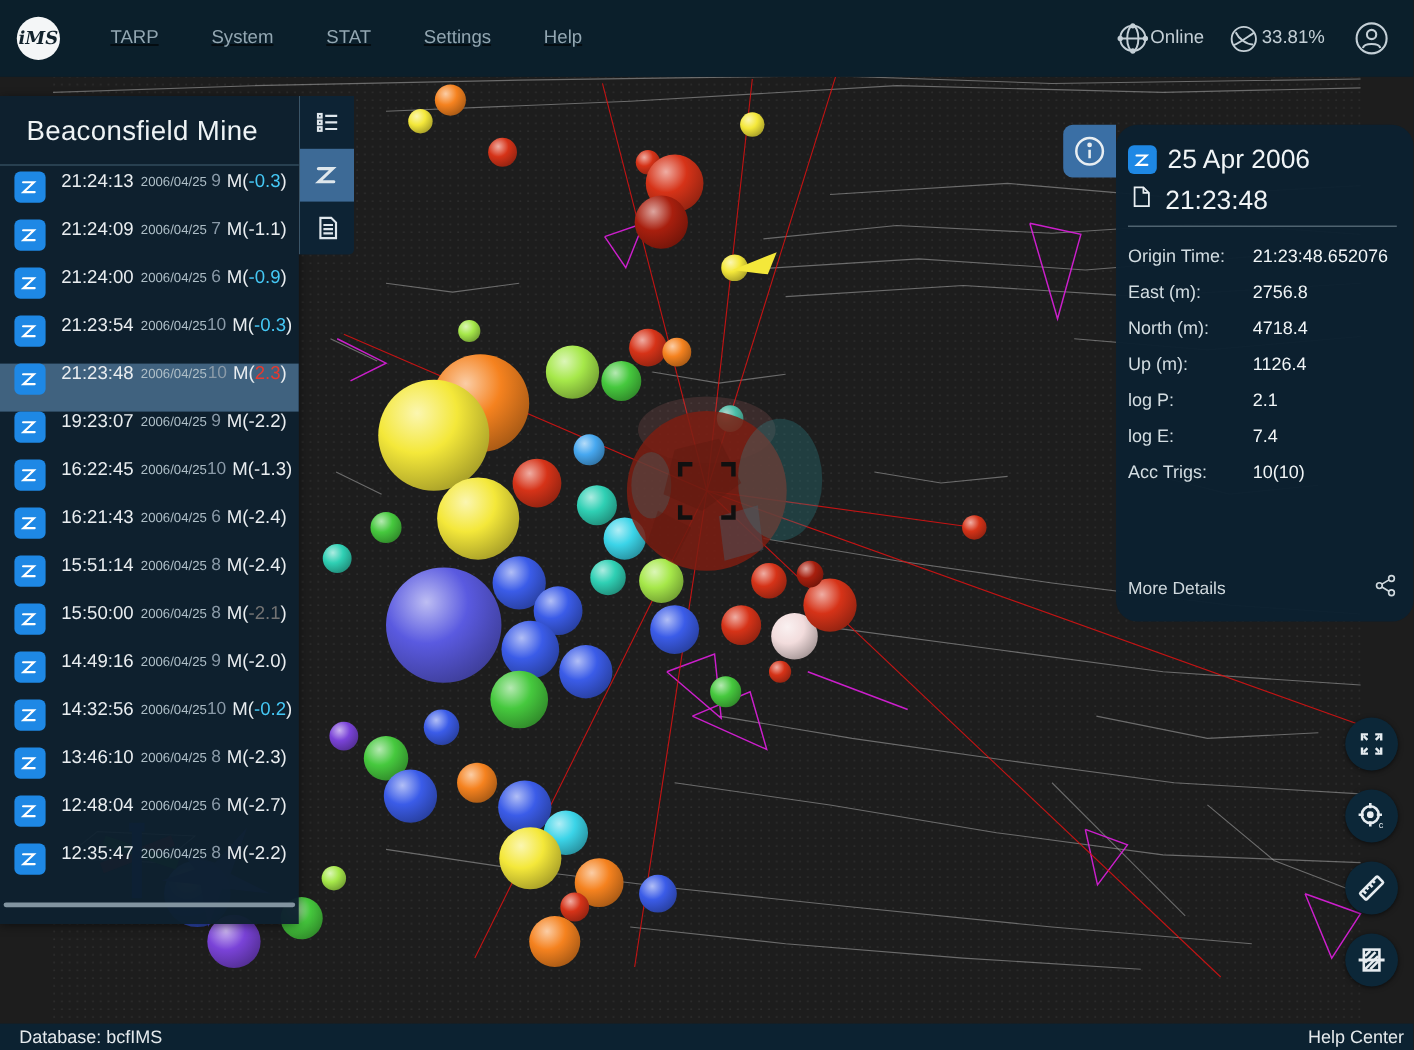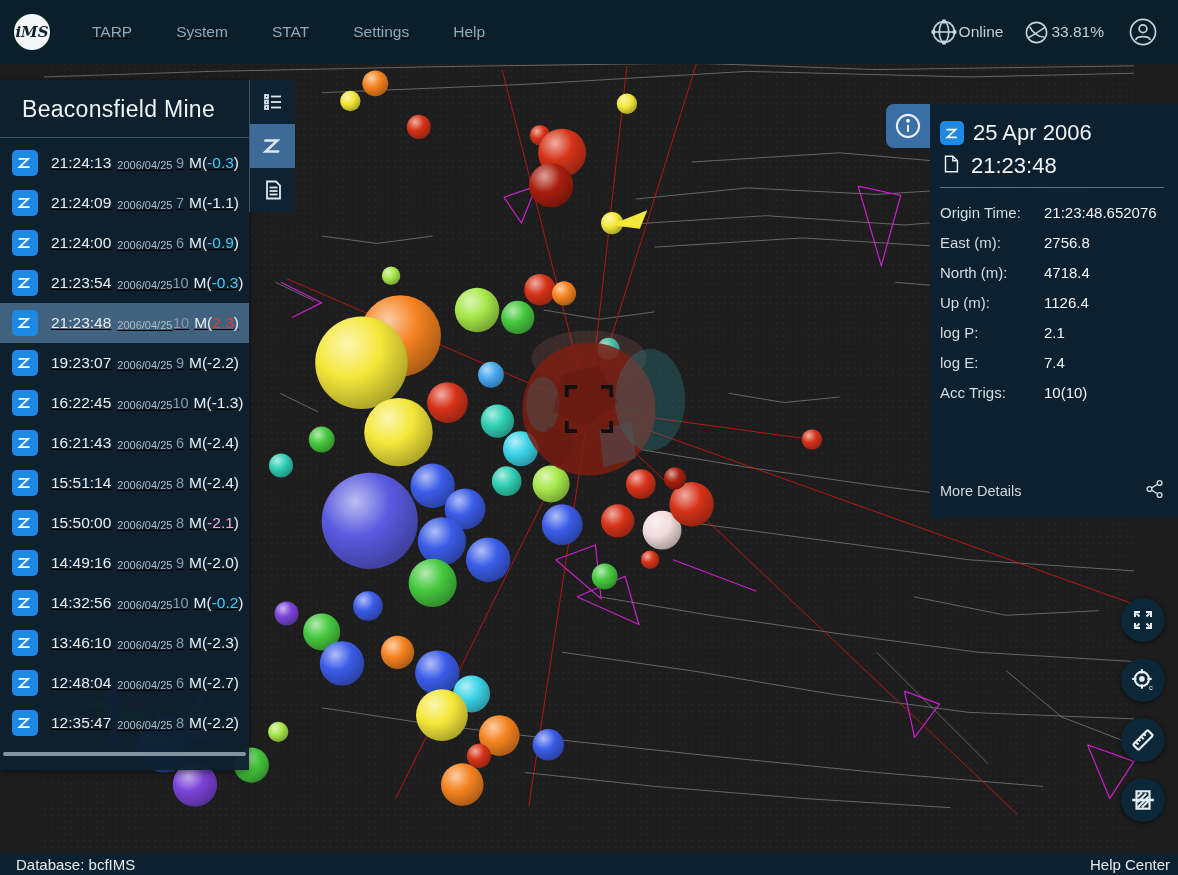--- a/index.html
+++ b/index.html
@@ -23,21 +23,21 @@
   
   #scene { position:absolute; top:64px; left:0; z-index:1; cursor:grab; }
 
   
   .side { position:absolute; top:80px; left:0; width:249px; height:690px;
     background:rgba(13,32,46,.97); z-index:10; display:flex; flex-direction:column;
     box-shadow:0 2px 8px rgba(0,0,0,.5); }
   .side-title { color:#eef3f5; font-size:23px; font-weight:400; padding:16px 14px 14px 22px; letter-spacing:.3px; }
   .side-div { height:1px; background:#3b5668; }
   .evlist { flex:1; overflow:hidden; padding-top:5px; }
-  .evrow { height:40px; display:flex; align-items:center; padding-left:12px; cursor:pointer;text-decoration:underline; }
+  .evrow { height:40px; display:flex; align-items:flex-start; padding-left:12px; cursor:pointer; }
   .evrow.sel { background:#40627f; }
   .zbox { width:26px; height:26px; border-radius:5px; background:#1e88e5; flex:0 0 auto;
     display:flex; align-items:center; justify-content:center; }
   .zbox svg { stroke:#fff; fill:none; stroke-width:2.4; stroke-linecap:round; }
   .etime { color:#e9edf0; font-size:15.5px; margin-left:13px; }
   .edate { color:#aebec7; font-size:11px; margin-left:6px; padding-top:3px; }
   .ecount { color:#8a9aa8; font-size:14.5px; width:24px; text-align:right; margin-left:auto; }
   .emag { color:#e9edf0; font-size:15.5px; margin:0 10px 0 5px; white-space:nowrap; }
   .scrollbar-h { height:4px; background:#8294a0; border-radius:2px; margin:14px 3px 14px 3px; cursor:pointer; }
 
@@ -47,21 +47,21 @@
   .tbtn { width:45px; height:44px; display:flex; align-items:center; justify-content:center; cursor:pointer; }
   .tbtn.sel { background:#3d6a96; }
   .tbtn svg { stroke:#dfe7ec; fill:none; stroke-width:1.8; }
 
   
   .ibtn { position:absolute; top:104px; left:886px; width:44px; height:44px; background:#3a6fa5;
     border-radius:8px 0 0 8px; display:flex; align-items:center; justify-content:center;
     z-index:11; cursor:pointer; }
   .ibtn svg { stroke:#e8eef2; fill:none; stroke-width:1.8; }
   .ipanel { position:absolute; top:104px; left:930px; width:248px; height:414px;
-    background:rgba(11,32,47,.97); z-index:10; padding:12px 14px 10px 10px; }
+    background:rgba(11,32,47,.97); z-index:10; padding:12px 14px 10px 10px;border-radius:18px; }
   .ip-hrow { display:flex; align-items:center; gap:9px; margin:4px 0 7px 0; }
   .ip-hrow .zbox { width:24px; height:24px; }
   .ip-htxt { color:#f0f4f6; font-size:22px; }
   .ip-div { height:1px; background:#8fa2ad; margin:8px 0 10px 0; opacity:.65; }
   .ip-field { display:flex; font-size:15px; line-height:30px; }
   .ip-label { width:104px; color:#d3dde2; flex:0 0 auto; }
   .ip-value { color:#f0f4f6; }
   .ip-foot { position:absolute; left:10px; right:12px; bottom:14px; display:flex; align-items:center; }
   .more { color:#d0d9de; font-size:14.5px; cursor:pointer; }
   .share { margin-left:auto; cursor:pointer; }
@@ -415,21 +415,21 @@
         </div>
         <div class="evrow">
           <span class="zbox">
             <svg width="18" height="18" viewBox="0 0 24 24">
               <path d="M5 6.5 H17 L6.5 17.5 H19" transform="skewX(-6)"></path>
             </svg>
           </span>
           <span class="etime">15:50:00</span>
           <span class="edate">2006/04/25</span>
           <span class="ecount">8</span>
-          <span class="emag">M(<span style="color:#f9a8d4">-2.1</span>)</span>
+          <span class="emag">M(<span style="color:#737373">-2.1</span>)</span>
         </div>
         <div class="evrow">
           <span class="zbox">
             <svg width="18" height="18" viewBox="0 0 24 24">
               <path d="M5 6.5 H17 L6.5 17.5 H19" transform="skewX(-6)"></path>
             </svg>
           </span>
           <span class="etime">14:49:16</span>
           <span class="edate">2006/04/25</span>
           <span class="ecount">9</span>

